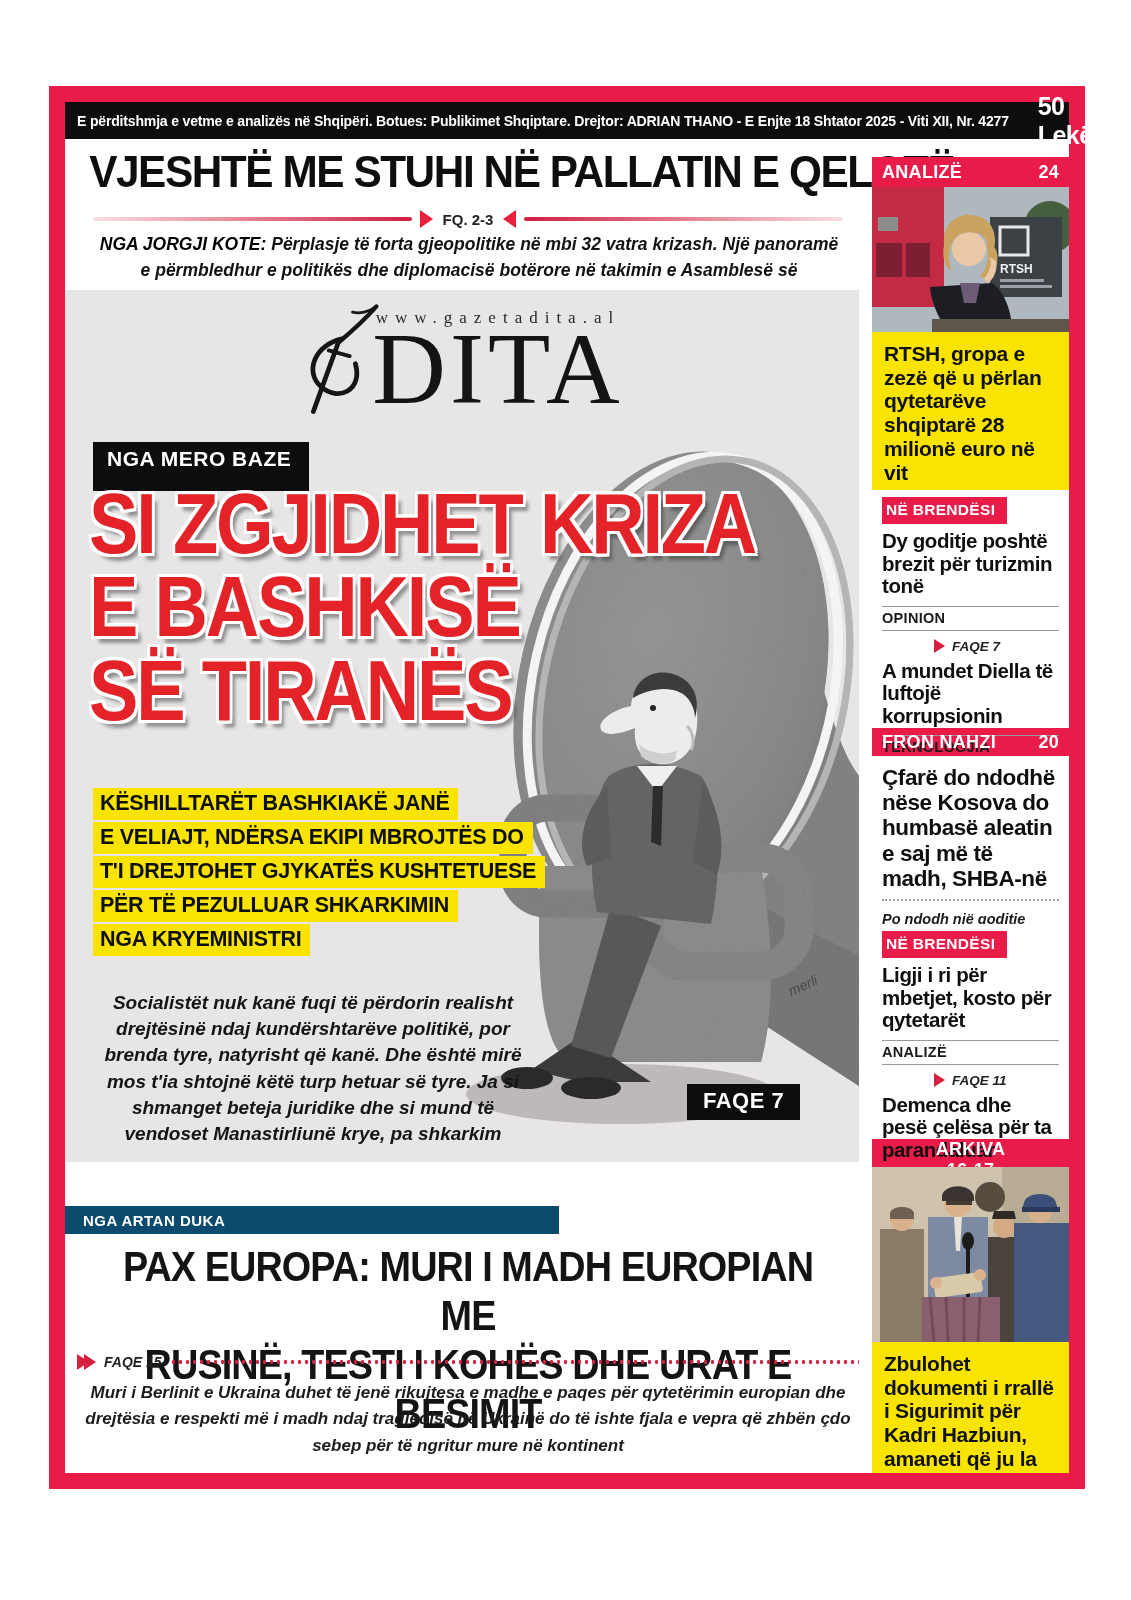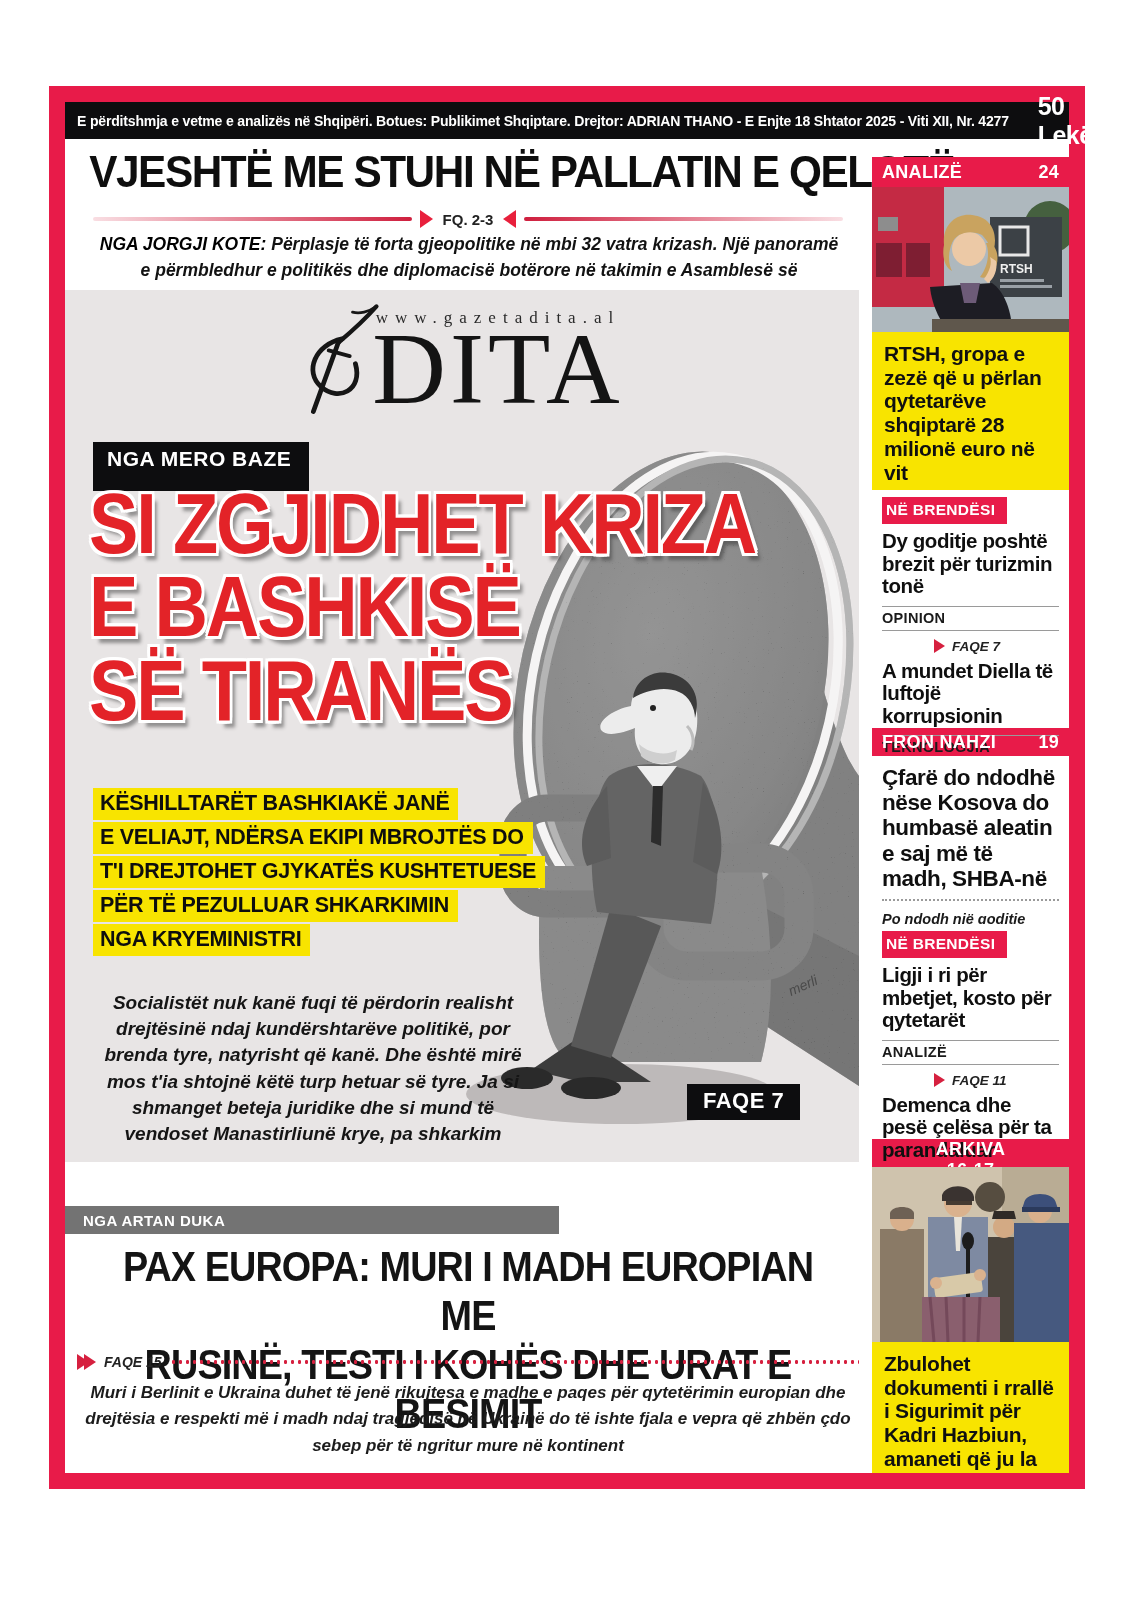--- a/index.html
+++ b/index.html
@@ -76,21 +76,21 @@
     position:absolute;left:34px;top:700px;width:428px;text-align:center;
     font-size:19px;line-height:1.38;font-weight:bold;font-style:italic;color:#151515;
   }
   .cartoon{position:absolute;left:396px;top:56px;}
   .faqe7{
     position:absolute;left:622px;top:794px;background:#0d0d0f;color:#fff;
     font-weight:800;font-size:22px;padding:4px 16px 6px;letter-spacing:.5px;
   }
   
   .banner{
-    position:absolute;left:0;top:1104px;width:494px;height:28px;background:#737373;
+    position:absolute;left:0;top:1104px;width:494px;height:28px;background:#0c4a6e;
     color:#fff;font-weight:bold;font-size:15px;display:flex;align-items:center;
     padding-left:18px;box-sizing:border-box;letter-spacing:.5px;
   }
   .pax-headline{
     position:absolute;left:0;top:1140px;width:806px;text-align:center;color:#141414;
     font-size:42px;line-height:1.17;font-weight:800;letter-spacing:-1px;
     transform:scaleX(.9);transform-origin:center top;
   }
   .faqe15-row{
     position:absolute;left:12px;top:1252px;width:782px;height:16px;
@@ -318,21 +318,21 @@
       <div class="sb-item-title">A mundet Diella të luftojë korrupsionin</div>
       <div class="rubric">TEKNOLOGJIA</div>
       <div class="pageref">
         <span class="tri"></span>
         <span class="txt">FAQE 12-13</span>
       </div>
     </div>
 
     <div class="sb-header" style="height:28px;min-height:28px;">
       <span>FRON NAHZI</span>
-      <span>19</span>
+      <span>20</span>
     </div>
     <div class="sb-card" style="height:168px;min-height:168px;">
       <div class="fron-title">Çfarë do ndodhë nëse Kosova do humbasë aleatin e saj më të madh, SHBA-në</div>
       <div class="dotted"></div>
       <div class="fron-sub">Po ndodh një goditje shkatërruese e një aleance, ndërtimi i së cilës zgjati dekada</div>
     </div>
 
     <div class="sb-card" style="height:215px;min-height:215px;">
       <div class="chip">NË BRENDËSI</div>
       <div class="sb-item-title">Ligji i ri për mbetjet, kosto për qytetarët</div>

